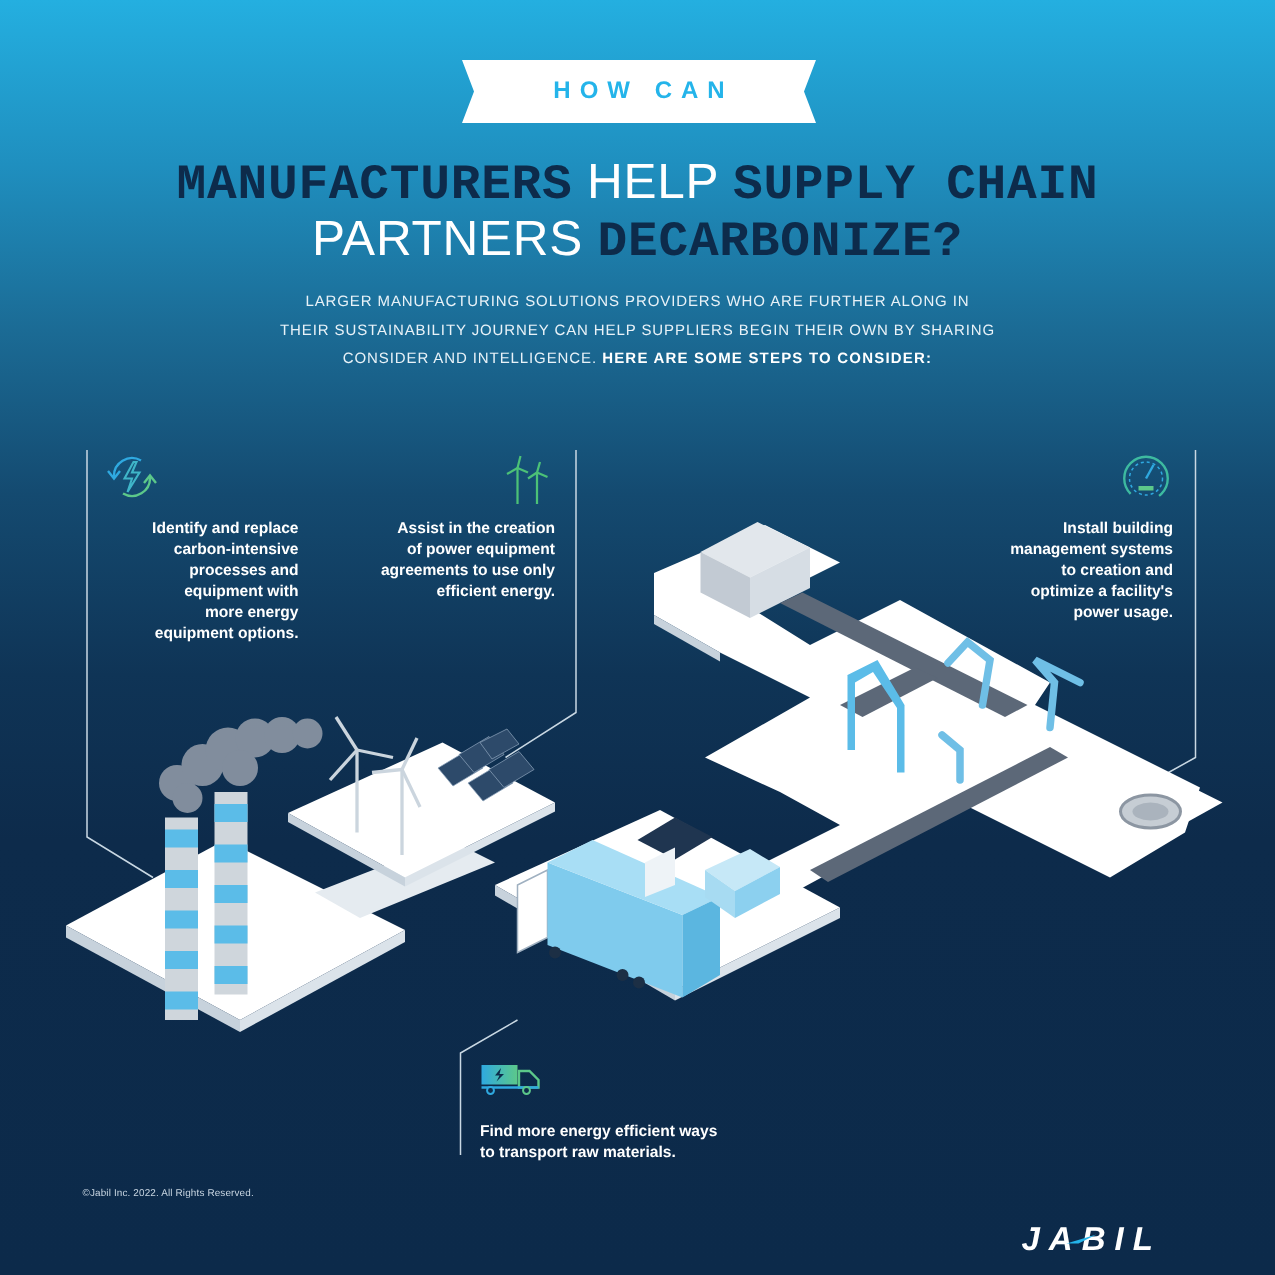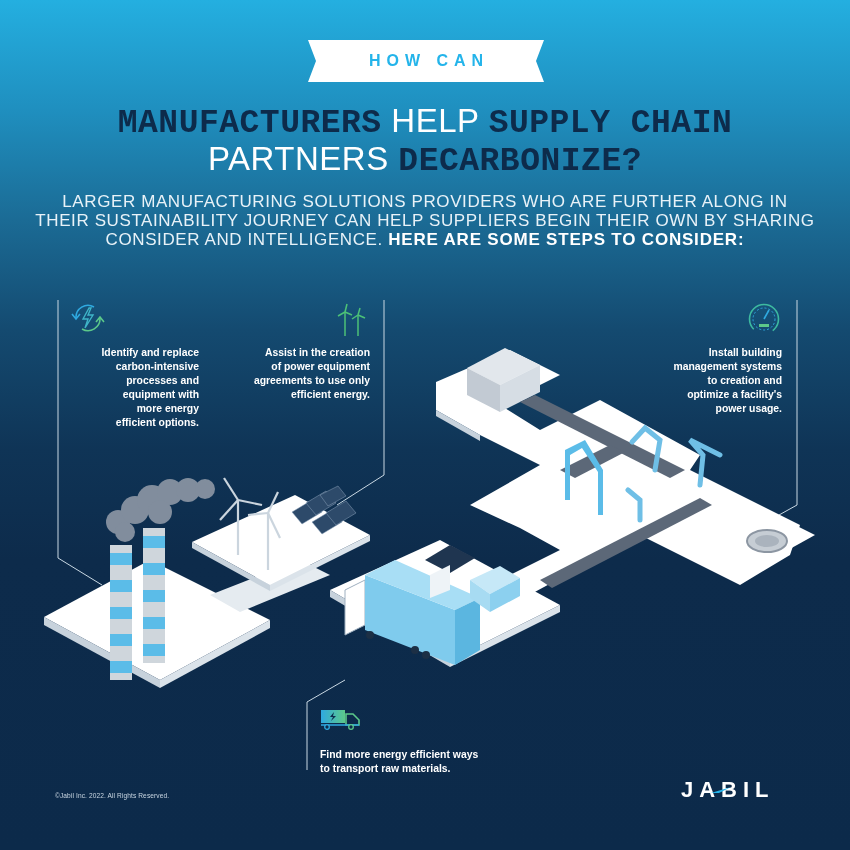--- a/index.html
+++ b/index.html
@@ -10,30 +10,30 @@
     background:linear-gradient(180deg,#24afe0 0px,#1f8fbf 110px,#1b6b95 220px,#144a70 330px,#0f3456 450px,#0d2b4b 560px,#0c2a4a 850px);
     color:#fff;
   }
   .banner{position:absolute;left:308px;top:38px;width:236px;height:46px;}
   .banner svg{position:absolute;left:0;top:0;}
   .banner-text{position:absolute;left:0;top:0;width:100%;height:100%;display:flex;align-items:center;justify-content:center;
     color:#24b4ea;font-weight:bold;font-size:16px;letter-spacing:6px;padding-left:6px;}
   .headline{position:absolute;left:0;top:103px;width:850px;text-align:center;font-size:33px;line-height:35px;letter-spacing:0.5px;}
   .hl-bold{font-weight:900;color:#0d2b4b;font-family:Liberation Mono, monospace;font-weight:bold;transform:scaleY(1.08);}
   .hl-thin{color:#ffffff;font-weight:normal;}
-  .subtext{position:absolute;left:30px;top:192px;width:790px;text-align:center;font-size:17px;line-height:19px;letter-spacing:0.6px;color:#e8f2f8;}
+  .subtext{position:absolute;left:30px;top:192px;width:790px;text-align:center;font-size:10px;line-height:19px;letter-spacing:0.6px;color:#e8f2f8;}
   .subtext b{color:#fff;font-weight:bold;letter-spacing:0.8px;}
   .callout{position:absolute;font-weight:bold;font-size:10.4px;line-height:14px;color:#ffffff;}
   .c1{left:69px;top:346px;width:130px;text-align:right;}
   .c2{left:235px;top:346px;width:135px;text-align:right;}
   .c3{left:650px;top:346px;width:132px;text-align:right;}
   .c4{left:320px;top:748px;width:200px;text-align:left;}
   .icon{position:absolute;}
   .copyright{position:absolute;left:55px;top:792px;font-size:6.6px;color:#c9d6e2;letter-spacing:0.1px;}
-  .logo{position:absolute;left:681px;top:778px;width:120px;height:24px;}
+  .logo{position:absolute;left:681px;top:814px;width:120px;height:24px;font-style:italic;}
   .scene{position:absolute;left:0;top:0;}
 </style>
 </head>
 <body>
 
 <div class="banner">
   <svg width="236" height="46" viewBox="0 0 236 46">
     <polygon points="0,2 236,2 228,23 236,44 0,44 8,23" fill="#ffffff"></polygon>
   </svg>
   <div class="banner-text">HOW CAN</div>
@@ -231,21 +231,21 @@
     <circle cx="31" cy="19" r="2.3" fill="#0d2b4b" stroke="#5cc88a" stroke-width="1.3"></circle>
   </svg>
 </div>
 
 <div class="callout c1">
   <div>Identify and replace</div>
   <div>carbon-intensive</div>
   <div>processes and</div>
   <div>equipment with</div>
   <div>more energy</div>
-  <div>efficient options.</div>
+  <div>equipment options.</div>
 </div>
 <div class="callout c2">
   <div>Assist in the creation</div>
   <div>of power equipment</div>
   <div>agreements to use only</div>
   <div>efficient energy.</div>
 </div>
 <div class="callout c3">
   <div>Install building</div>
   <div>management systems</div>

